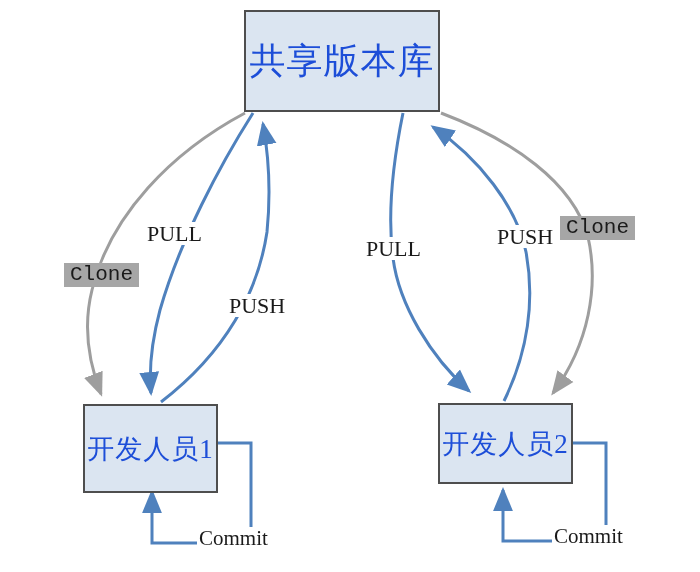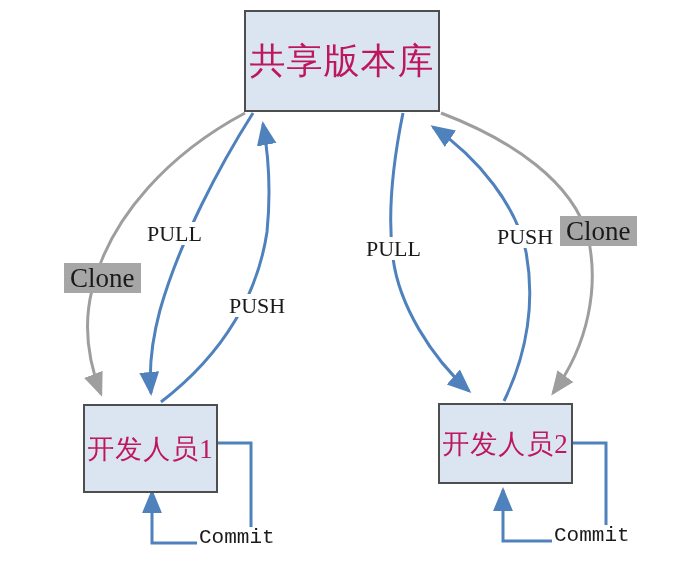--- a/index.html
+++ b/index.html
@@ -4,29 +4,29 @@
 <style>
   html,body{margin:0;padding:0;background:#ffffff;}
   body{width:700px;height:572px;overflow:hidden;
        font-family:"Liberation Serif","DejaVu Serif",serif;}
   .stage{position:relative;width:700px;height:572px;background:#ffffff;}
   .stage svg{position:absolute;left:0;top:0;}
 
   .node{position:absolute;box-sizing:border-box;
         background:#dbe5f1;border:2px solid #4e4e4e;
         display:flex;align-items:center;justify-content:center;
-        color:#be185d;letter-spacing:1px;}
+        color:#1d4ed8;letter-spacing:1px;}
   .node.repo{left:244px;top:10px;width:196px;height:102px;font-size:36px;}
   .node.dev1{left:83px;top:404px;width:135px;height:89px;font-size:27px;}
   .node.dev2{left:438px;top:403px;width:135px;height:81px;font-size:27px;}
 
   .lbl{position:absolute;color:#1a1a1a;background:#ffffff;
        line-height:1.05;padding:0 2px;font-size:22px;white-space:nowrap;}
-  .lbl.clone{background:#a6a6a6;padding:1px 6px;font-size:27px;}
-  .lbl.commit{font-size:21px;font-family:Liberation Mono, monospace;}
+  .lbl.clone{background:#a6a6a6;padding:1px 6px;font-size:21px;font-family:Liberation Mono, monospace;}
+  .lbl.commit{font-size:21px;}
   .lbl.pull-left{left:145px;top:222px;}
   .lbl.push-left{left:227px;top:294px;}
   .lbl.pull-right{left:364px;top:237px;}
   .lbl.push-right{left:495px;top:225px;}
   .lbl.clone-left{left:64px;top:263px;}
   .lbl.clone-right{left:560px;top:216px;}
   .lbl.commit-left{left:197px;top:527px;}
   .lbl.commit-right{left:552px;top:525px;}
 
   .edge{fill:none;stroke-width:3;}

